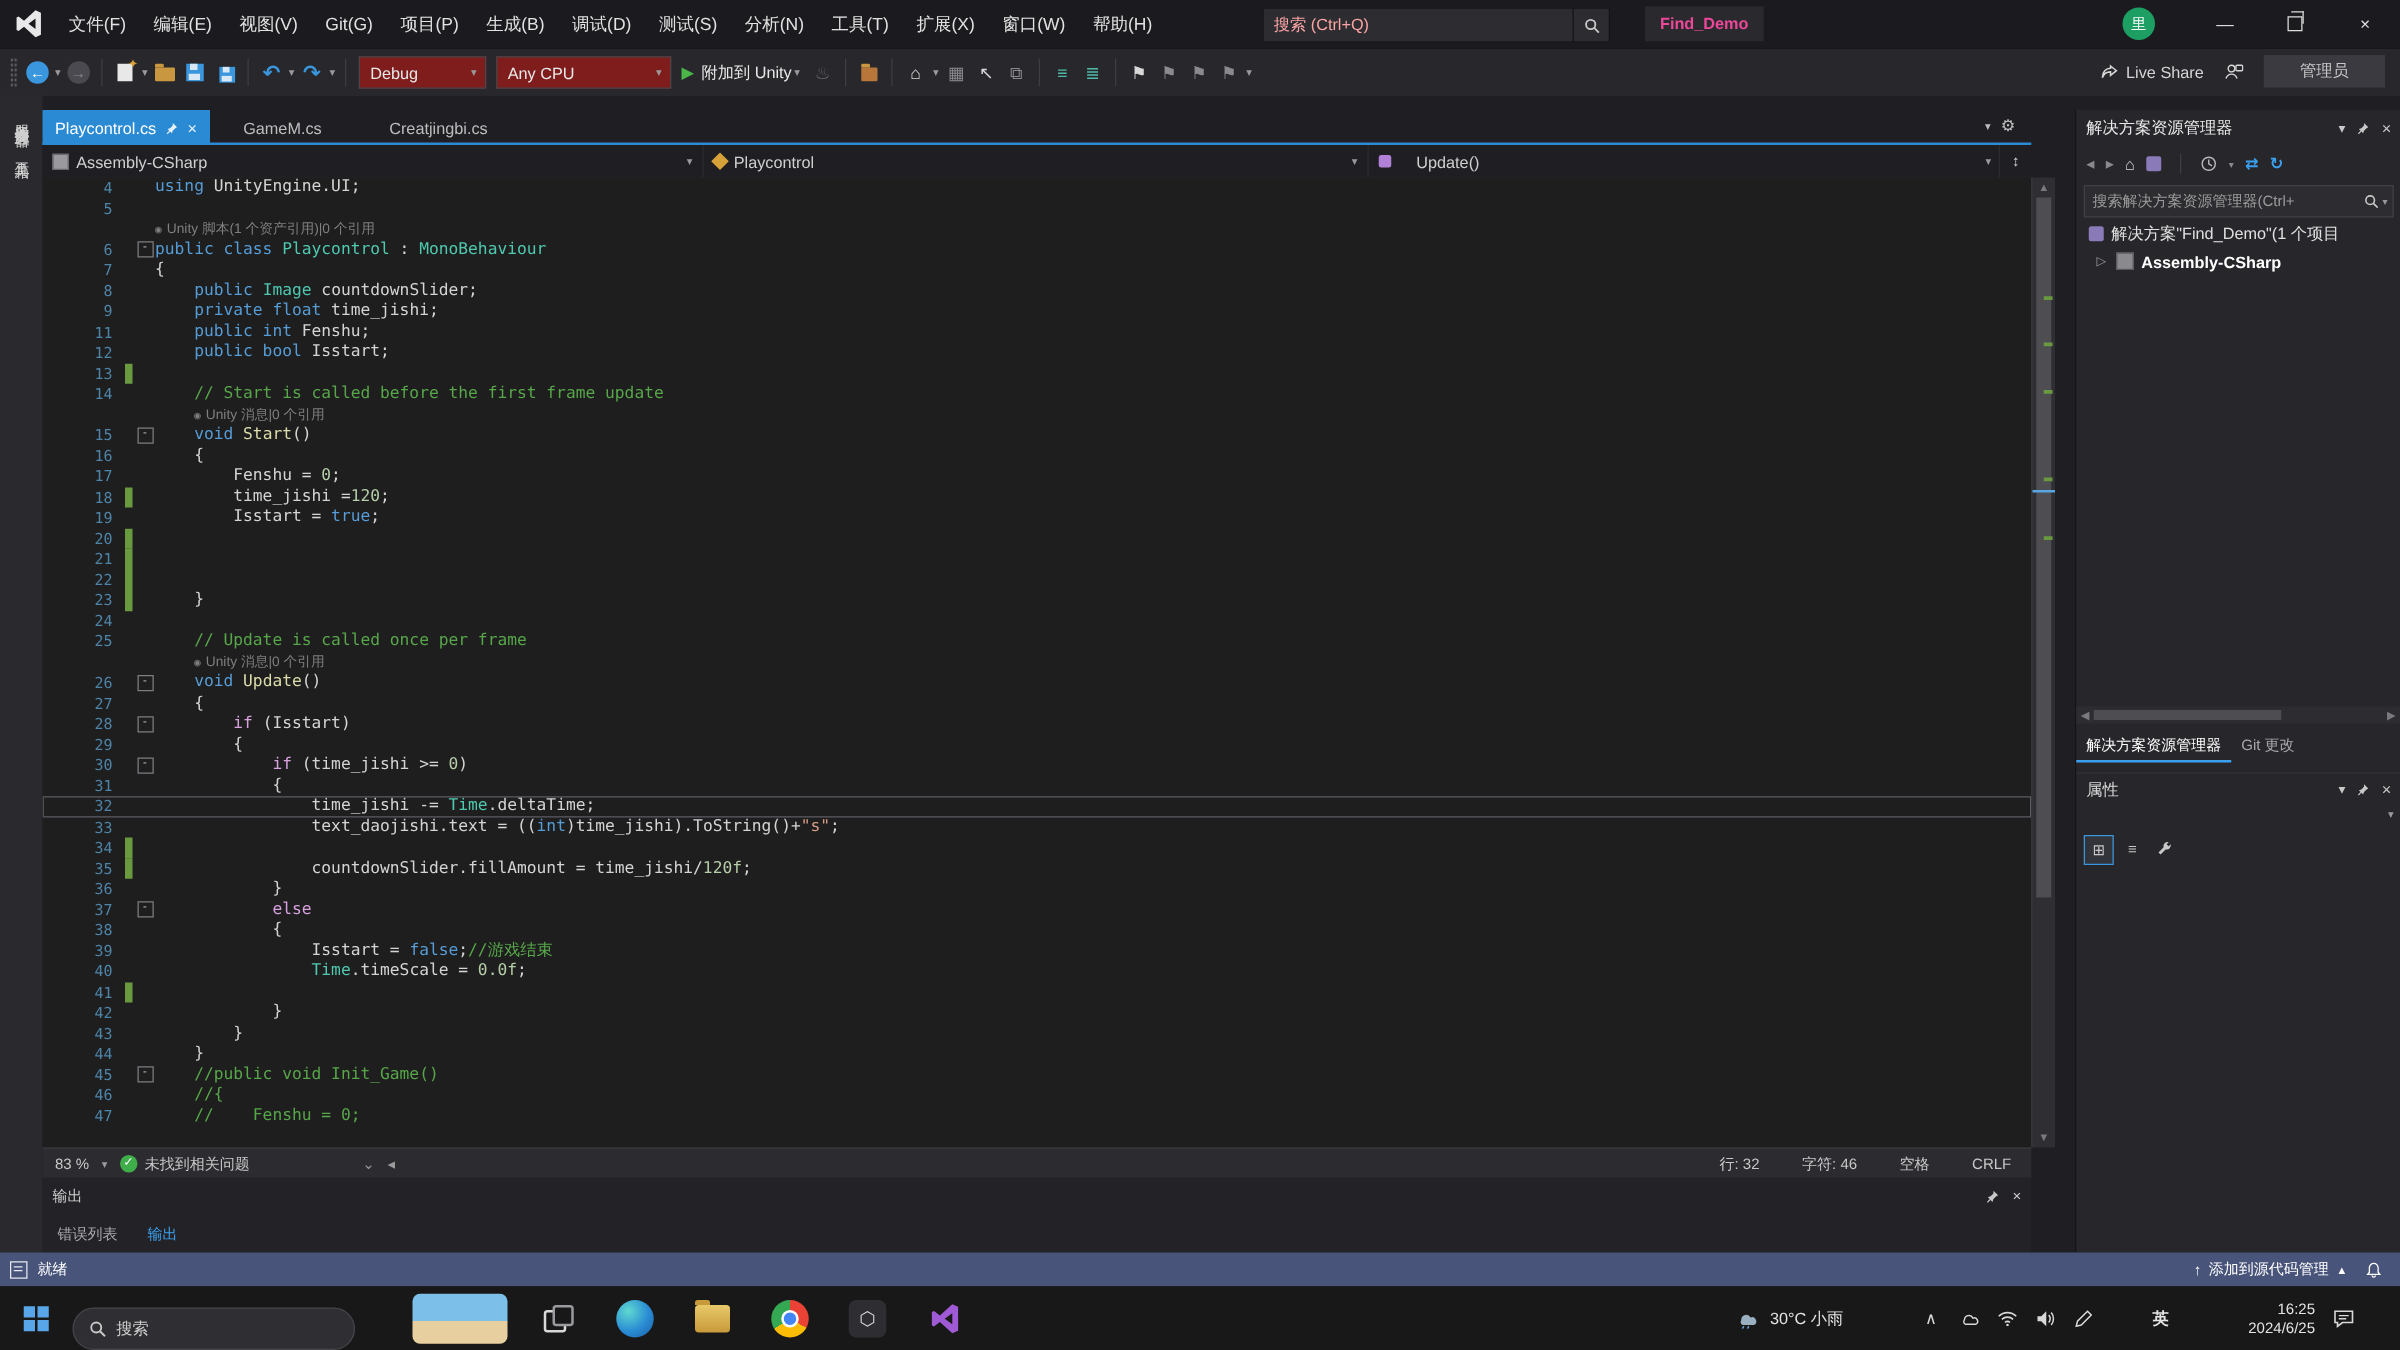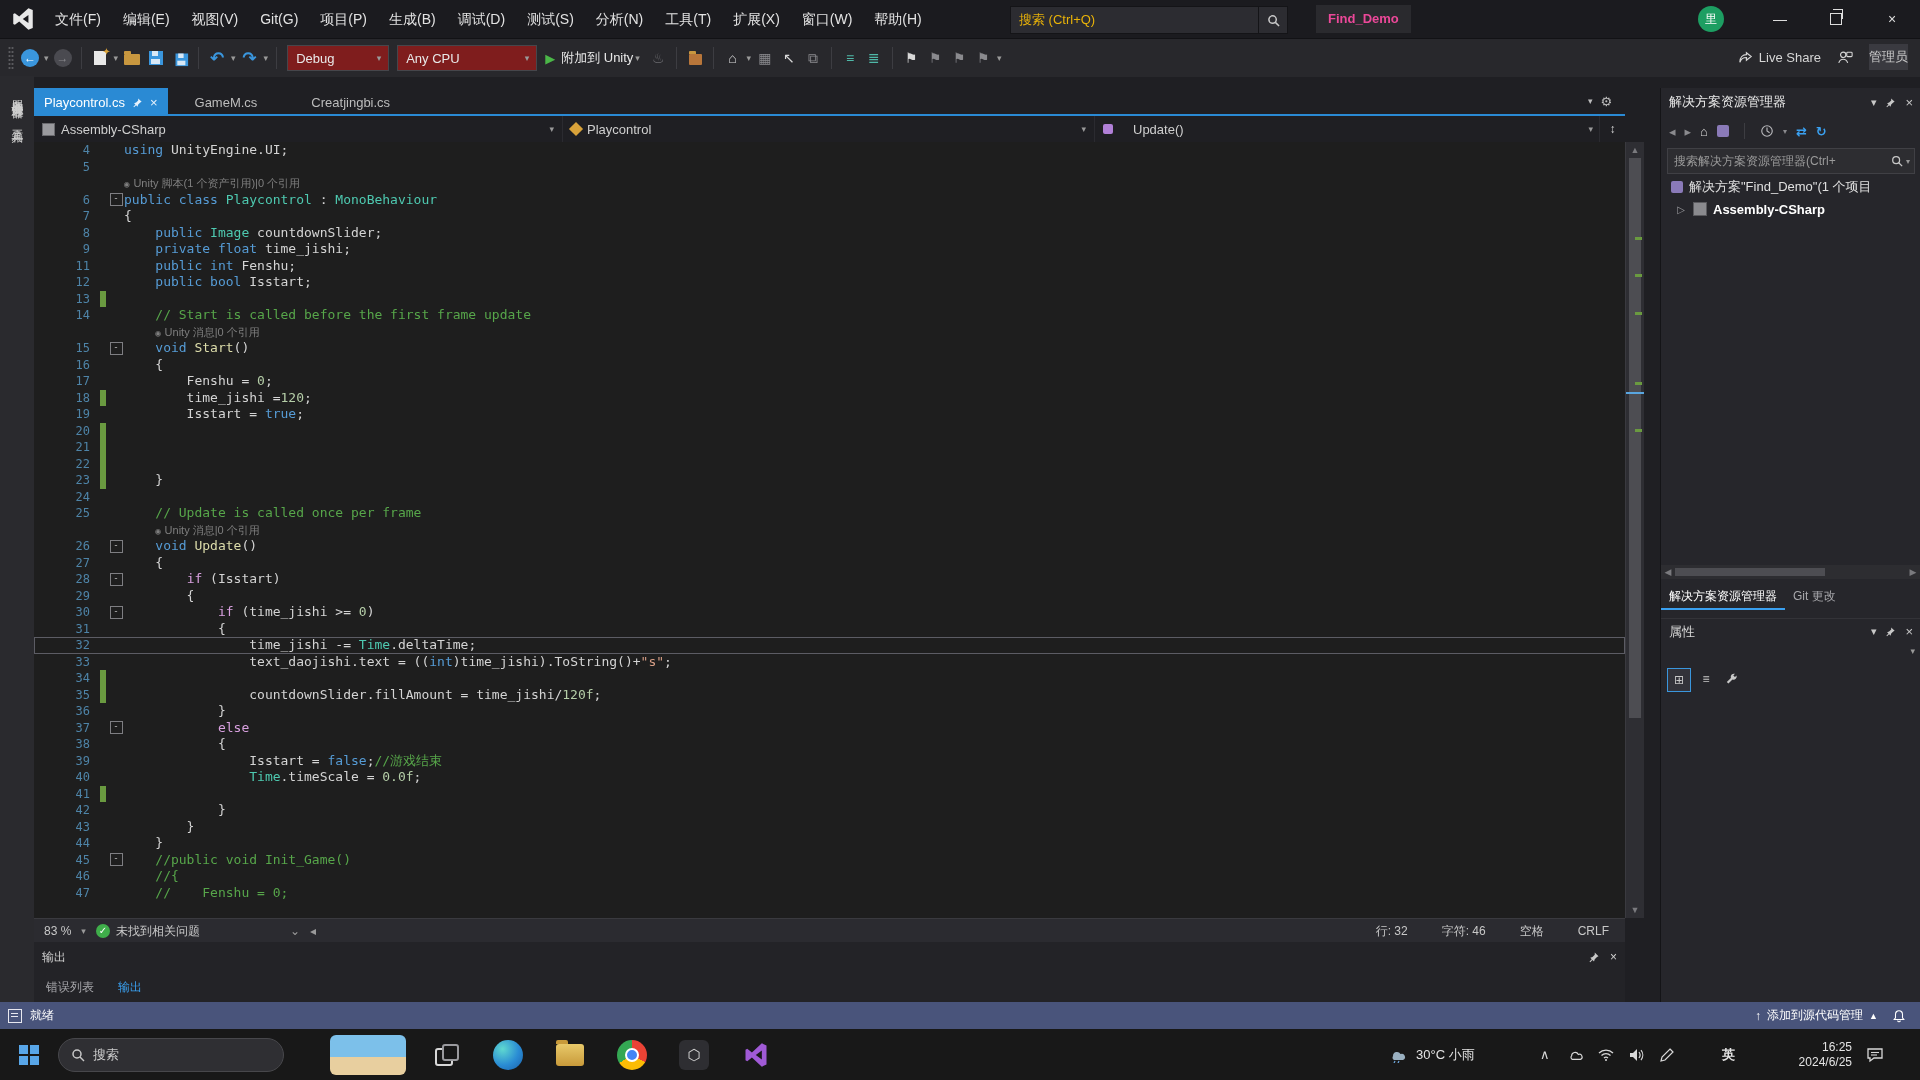--- a/index.html
+++ b/index.html
@@ -5,21 +5,21 @@
   html,body{margin:0;padding:0;background:#000;}
   body{font-family:"Liberation Sans","DejaVu Sans",sans-serif;color:#ccc;}
   #root{position:relative;width:1920px;height:1080px;overflow:hidden;background:#1f1f23;}
   .abs{position:absolute;}
 
   
   .titlebar{left:0;top:0;width:1920px;height:38px;background:#1b1b1f;display:flex;align-items:center;}
   .vslogo{width:26px;height:26px;margin:0 8px 0 10px;}
   .menu{display:flex;height:38px;}
   .menu-item{padding:0 11px;line-height:38px;font-size:14px;color:#e2e2e2;white-space:nowrap;}
-  .qsearch{position:absolute;left:1010px;top:6px;width:276px;height:26px;background:#2c2c31;border:1px solid #141417;display:flex;align-items:center;color:#eab308;font-size:13px;}
+  .qsearch{position:absolute;left:1010px;top:6px;width:276px;height:26px;background:#2c2c31;border:1px solid #141417;display:flex;align-items:center;color:#fca5a5;font-size:13px;}
   .qsearch .ph{flex:1;padding-left:8px;overflow:hidden;white-space:nowrap;}
   .qsearch .magbox{width:28px;height:100%;display:flex;align-items:center;justify-content:center;border-left:1px solid #141417;}
   .wtitle{position:absolute;left:1316px;top:5px;height:28px;line-height:28px;padding:0 12px;background:#2a2a2e;color:#ec4899;font-size:13px;font-weight:bold;}
   .avatar{position:absolute;left:1698px;top:6px;width:26px;height:26px;border-radius:50%;background:#1d9e62;color:#fff;text-align:center;line-height:26px;font-size:12px;}
   .wbtn{position:absolute;top:0;width:56px;height:38px;display:flex;align-items:center;justify-content:center;color:#ddd;font-size:14px;}
   .restore{width:10px;height:10px;border:1px solid #ddd;position:relative;}
   .restore:before{content:"";position:absolute;left:2px;top:-5px;width:9px;height:9px;border-top:1px solid #ddd;border-right:1px solid #ddd;}
 
   
   .toolbar{left:0;top:38px;width:1920px;height:38px;background:#28282c;border-top:1px solid #121215;display:flex;align-items:center;}
@@ -40,21 +40,21 @@
   .folder:before{content:"";position:absolute;left:0;top:-3px;width:7px;height:3px;background:#c8973f;border-radius:1px 1px 0 0;}
   .floppy{width:14px;height:14px;background:#3a96dd;position:relative;}
   .floppy:before{content:"";position:absolute;left:3px;top:0;width:6px;height:5px;background:#d8e8f6;}
   .floppy:after{content:"";position:absolute;left:2px;bottom:1px;width:9px;height:5px;background:#d8e8f6;}
   .newfile{width:12px;height:14px;background:#e8e8e8;position:relative;}
   .newfile:after{content:"✦";position:absolute;right:-5px;top:-5px;color:#d8a23a;font-size:10px;}
   .tealico{color:#4fb8a8;font-size:14px;}
   .grayico{color:#8a8a8e;font-size:14px;}
   .whiteico{color:#d8d8d8;font-size:14px;}
   .tb-right{position:absolute;right:12px;top:38px;height:38px;display:flex;align-items:center;gap:16px;font-size:13px;color:#d6d6d6;}
-  .adminbox{background:#3a3a40;padding:4px 0;color:#c8c8c8;}
+  .adminbox{background:#3a3a40;padding:4px 29px;color:#c8c8c8;}
 
   
   .leftstrip{left:0;top:76px;width:34px;height:926px;background:#2a2a2e;}
   .vtab{writing-mode:vertical-rl;font-size:12px;color:#cfcfcf;margin:14px auto 22px auto;display:block;text-align:left;letter-spacing:1px;}
 
   
   .tabrow{left:34px;top:88px;width:1609px;height:28px;display:flex;align-items:stretch;}
   .tab{display:flex;align-items:center;gap:7px;padding:0 10px;font-size:13px;color:#bdbdbd;}
   .tab.active{background:#2a8ad4;color:#fff;}
   .tab.plain{padding:0 27px;}
@@ -138,21 +138,21 @@
   .sb-left{display:flex;align-items:center;gap:8px;padding-left:8px;}
   .feedico{width:12px;height:12px;border:1px solid #e8e8f0;position:relative;}
   .feedico:before{content:"";position:absolute;left:2px;top:3px;width:7px;height:1px;background:#e8e8f0;box-shadow:0 3px 0 #e8e8f0;}
   .sb-right{margin-left:auto;display:flex;align-items:center;gap:14px;padding-right:14px;}
 
   
   .taskbar{left:0;top:1029px;width:1920px;height:51px;background:#181818;}
   .tk{position:absolute;top:0;height:51px;display:flex;align-items:center;justify-content:center;}
   .winlogo{display:grid;grid-template-columns:9px 9px;grid-template-rows:9px 9px;gap:2px;}
   .winlogo span{background:#58a6e8;}
-  .tk-search{left:58px;width:226px;}
+  .tk-search{left:58px;width:226px;align-items:flex-end;}
   .pill{width:226px;height:34px;border-radius:17px;background:#2f2f33;border:1px solid #47474b;display:flex;align-items:center;gap:8px;padding-left:12px;box-sizing:border-box;color:#cfcfcf;font-size:13px;}
   .widgetimg{width:76px;height:40px;border-radius:6px;background:linear-gradient(180deg,#7cc0ea 55%,#e8cf9f 55%);}
   .tv{width:22px;height:22px;position:relative;}
   .tv:before{content:"";position:absolute;left:0;top:4px;width:14px;height:14px;border:2px solid #d8d8d8;border-radius:3px;}
   .tv:after{content:"";position:absolute;left:7px;top:0;width:13px;height:13px;border:2px solid #9a9a9e;border-radius:3px;background:#181818;}
   .edgeico{width:30px;height:30px;border-radius:50%;background:radial-gradient(circle at 32% 30%,#5fd9d0,#2a8cd4 55%,#1a5fa8);}
   .expico{width:28px;height:22px;background:linear-gradient(180deg,#e8c96a,#c89a3a);border-radius:3px;position:relative;}
   .expico:before{content:"";position:absolute;left:0;top:-4px;width:12px;height:4px;background:#c89a3a;border-radius:2px 2px 0 0;}
   .chromeico{width:30px;height:30px;border-radius:50%;background:conic-gradient(#ea4335 0 33%,#fbbc05 33% 66%,#34a853 66% 100%);position:relative;}
   .chromeico:after{content:"";position:absolute;left:8px;top:8px;width:14px;height:14px;border-radius:50%;background:#4285f4;border:2px solid #fff;box-sizing:border-box;}

